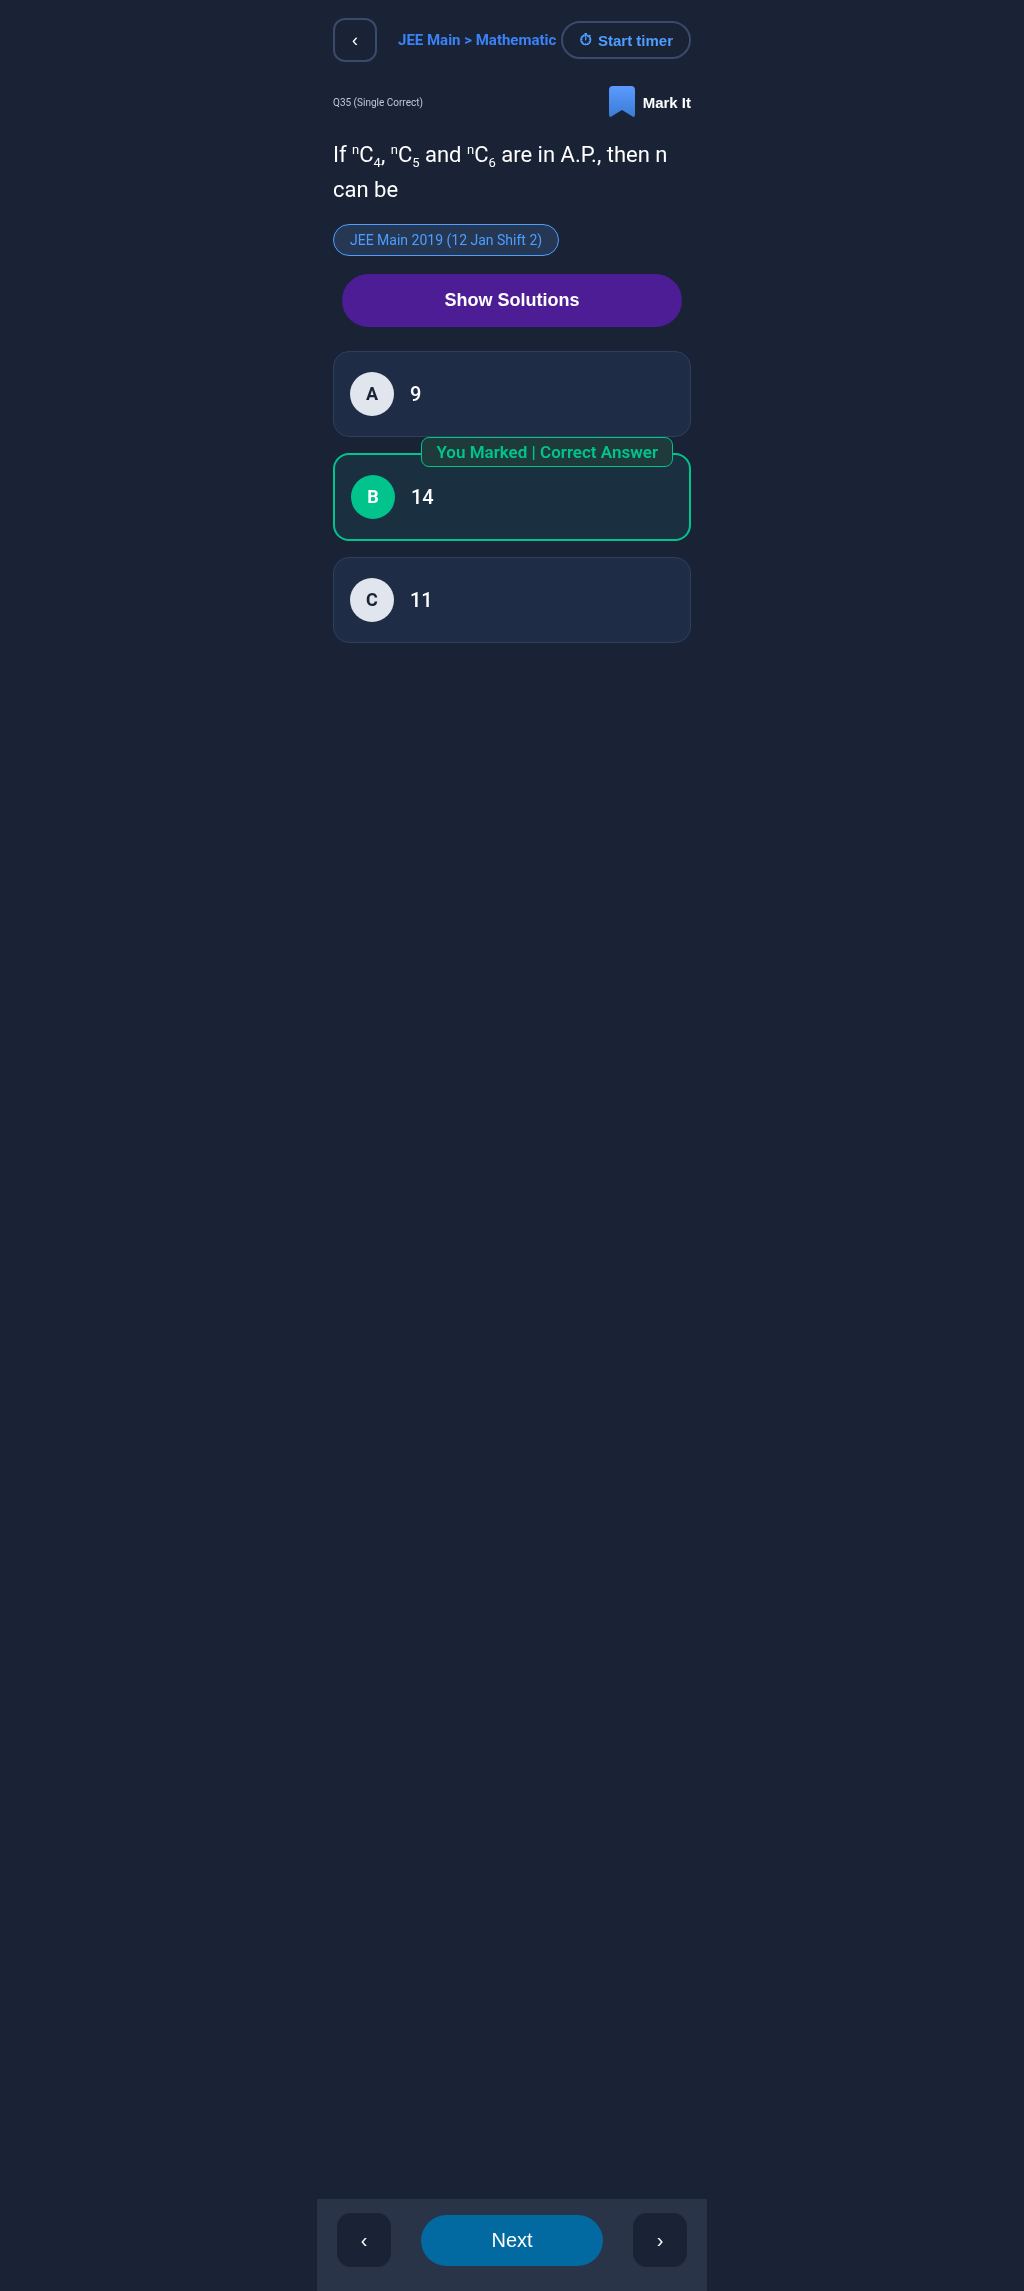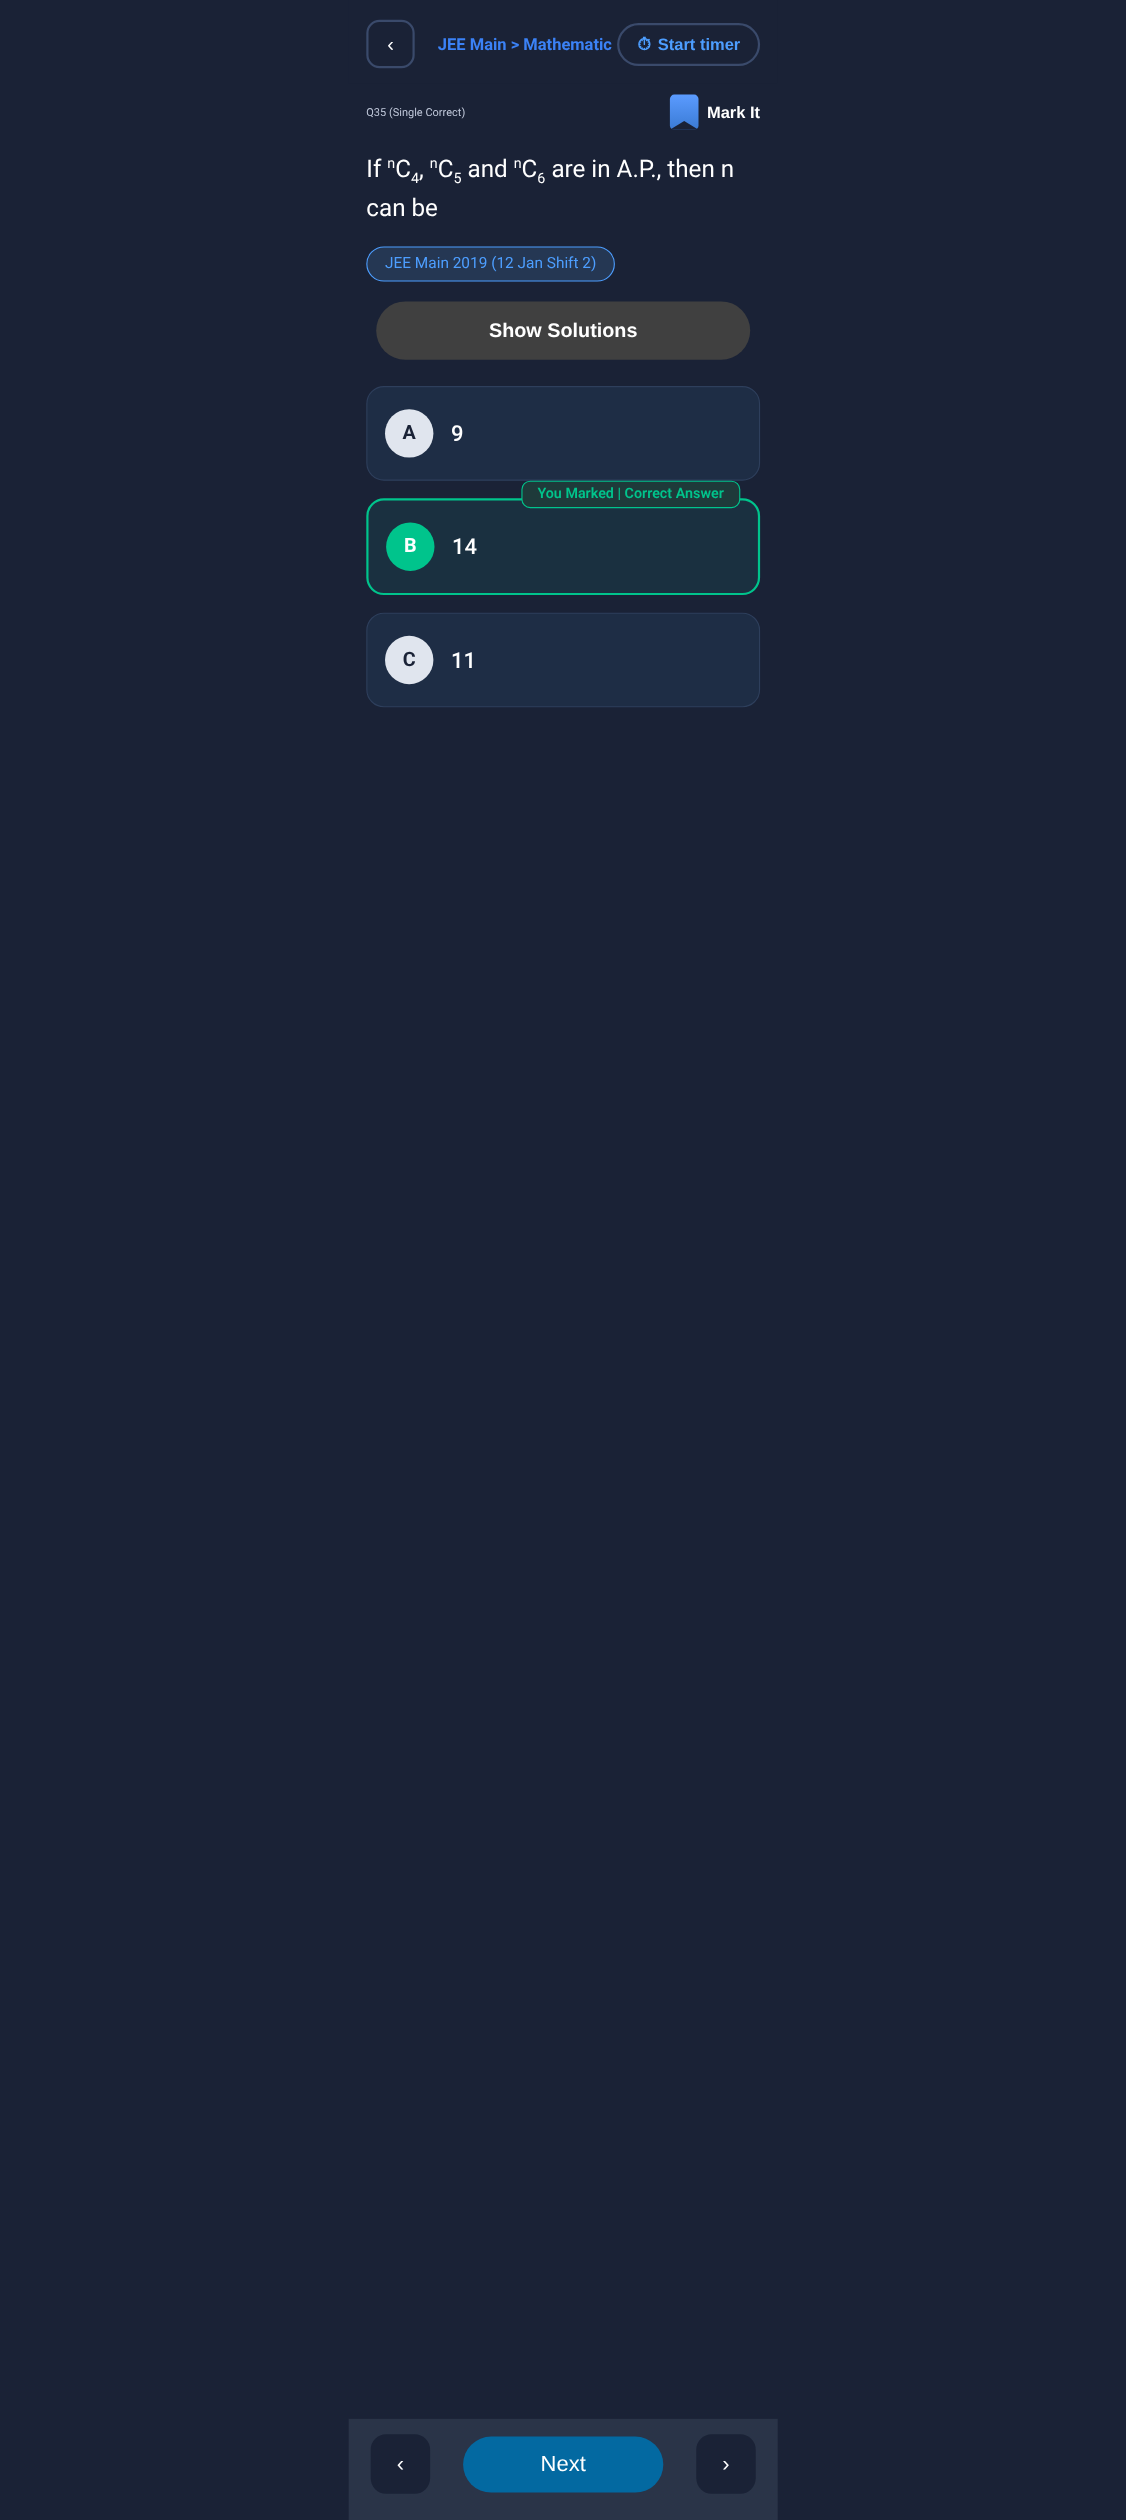--- a/index.html
+++ b/index.html
@@ -146,21 +146,21 @@
     }
 
     
     .solutions-container {
       padding: 0 16px 24px 16px;
       display: flex;
       justify-content: center;
     }
 
     .show-solutions-btn {
-      background: #404040;
+      background: #4c1d95;
       border: none;
       border-radius: 28px;
       color: #ffffff;
       font-size: 18px;
       font-weight: 700;
       padding: 16px 60px;
       cursor: pointer;
       width: 100%;
       max-width: 340px;
     }
@@ -217,21 +217,21 @@
 
     
     .tooltip {
       position: absolute;
       top: -18px;
       right: 16px;
       background: #1e3a3a;
       border: 1.5px solid #00c48c;
       border-radius: 8px;
       color: #00c48c;
-      font-size: 13px;
+      font-size: 17px;
       font-weight: 600;
       padding: 4px 14px;
       white-space: nowrap;
     }
 
     
     .bottom-nav {
       position: fixed;
       bottom: 0;
       left: 50%;

